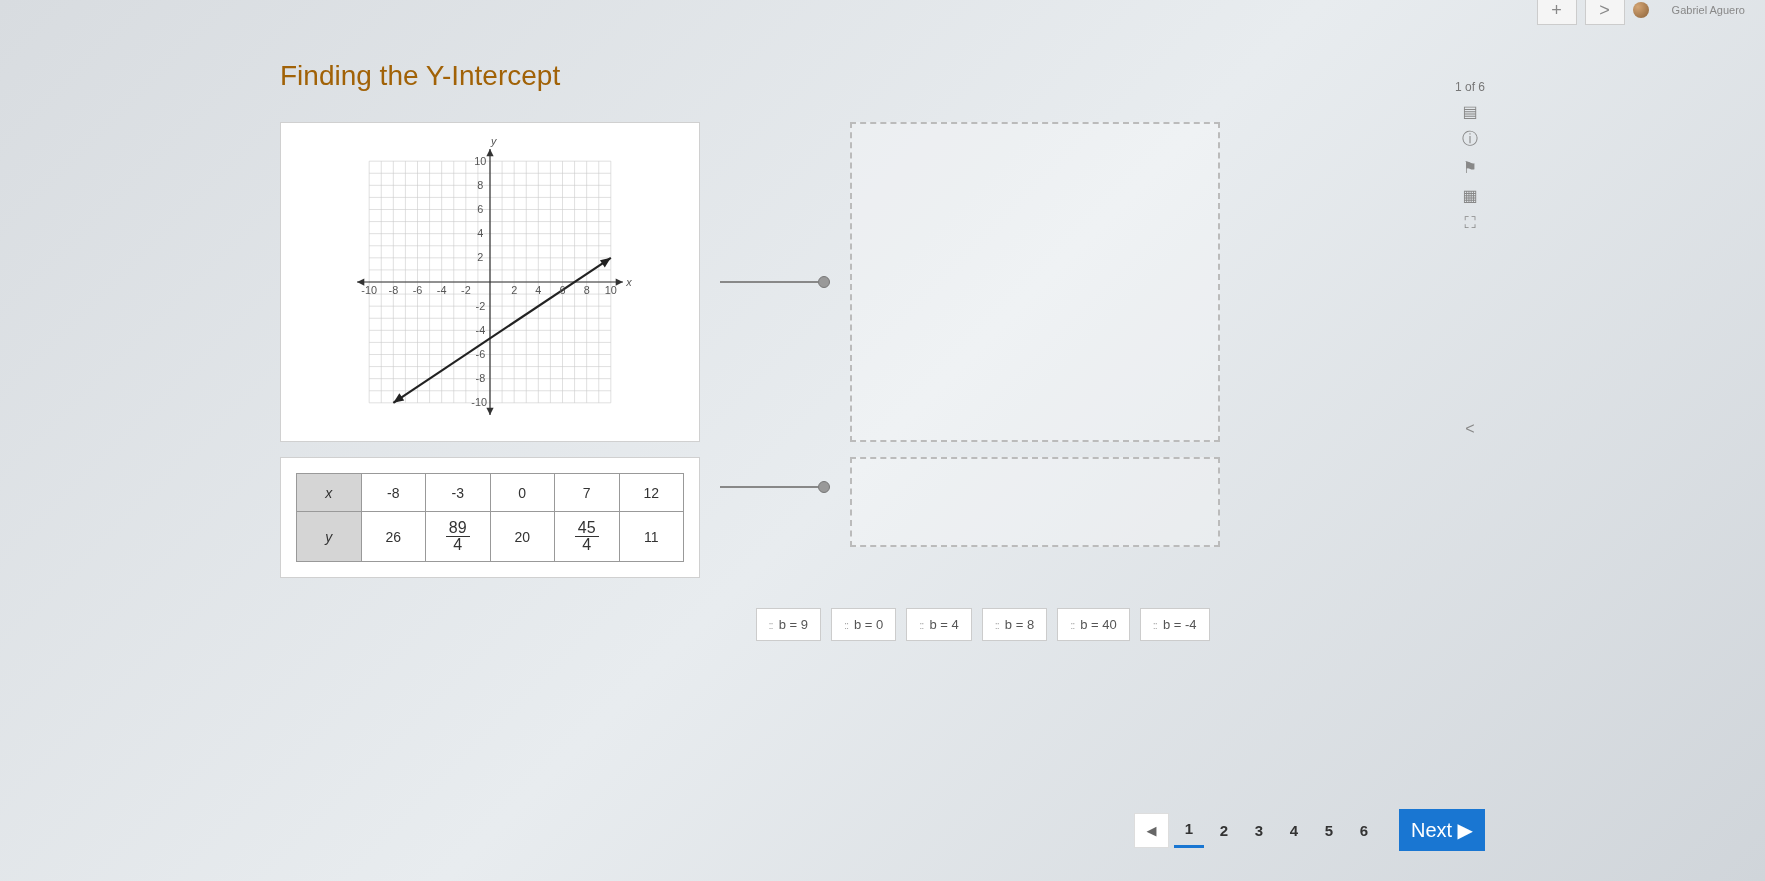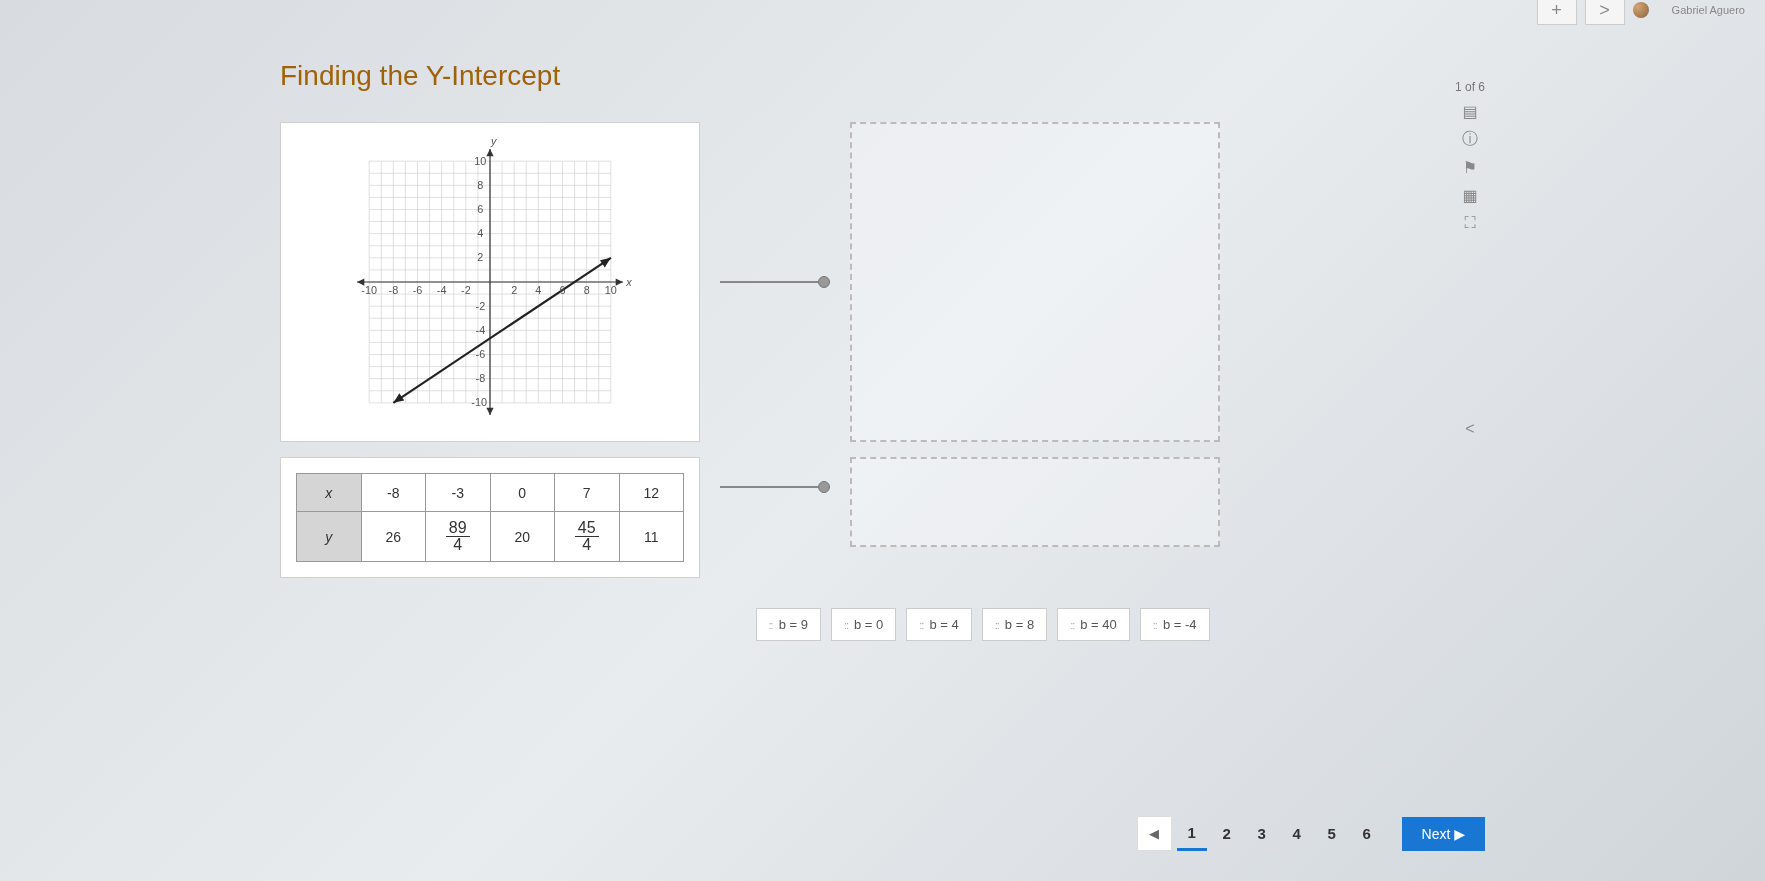--- a/index.html
+++ b/index.html
@@ -246,22 +246,22 @@
       font-weight: bold;
       cursor: pointer;
     }
     .nav-page.active {
       border-bottom: 3px solid #1976d2;
     }
     .next-btn {
       background: #1976d2;
       color: #fff;
       border: none;
-      padding: 9px 20px;
-      font-size: 14px;
+      padding: 9px 12px;
+      font-size: 20px;
       cursor: pointer;
       margin-left: 15px;
     }
   </style>
 </head>
 <body>
 
 <div class="top-bar">
   <div class="top-btn">+</div>
   <div class="top-btn">&gt;</div>

